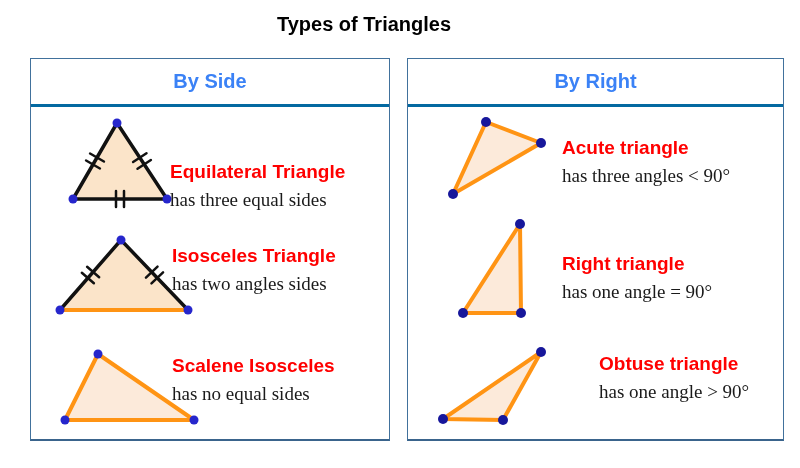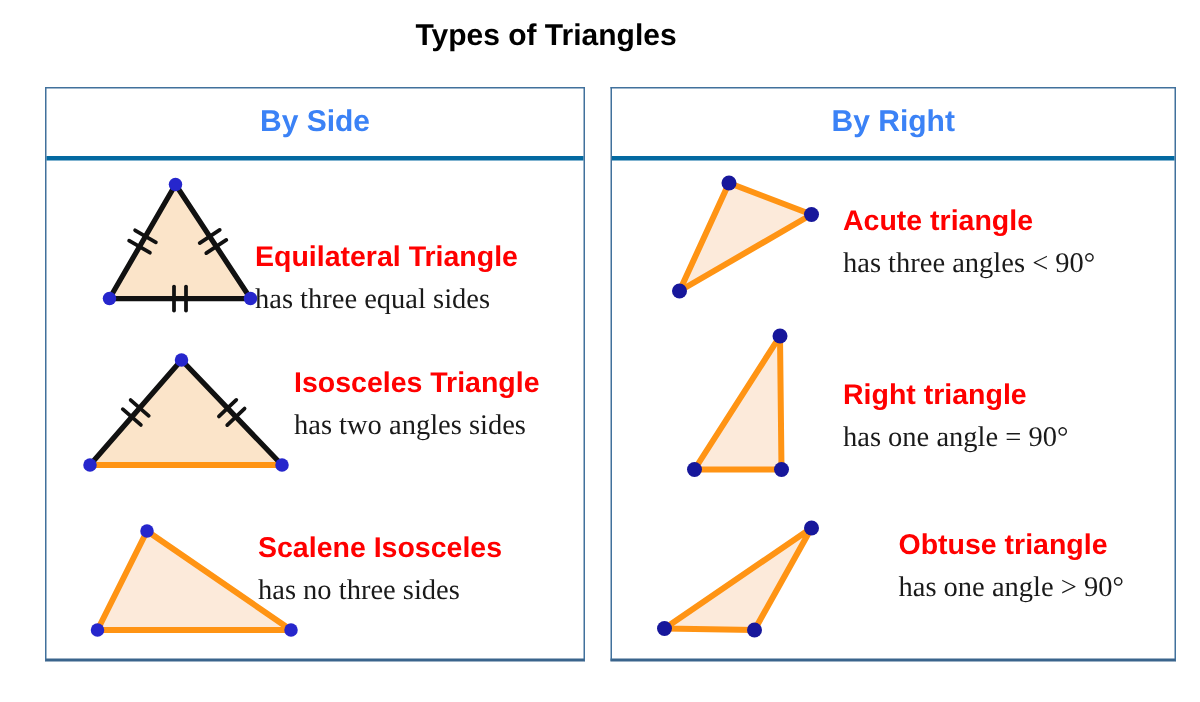--- a/index.html
+++ b/index.html
@@ -79,36 +79,36 @@
             <line x1="-4" y1="-8" x2="-4" y2="8"></line>
             <line x1="4" y1="-8" x2="4" y2="8"></line>
           </g>
       </g>
       <g fill="#2626cc">
         <circle cx="73" cy="12" r="4.5"></circle>
           <circle cx="12" cy="82" r="4.5"></circle>
           <circle cx="140" cy="82" r="4.5"></circle>
       </g>
     </svg>
-    <div class="row-text" style="left:141px; top:183px;margin-left:24px;">
+    <div class="row-text" style="left:141px; top:183px;">
       <div class="row-title">Isosceles Triangle</div>
       <div class="row-desc">has two angles sides</div>
     </div>
 
     <svg class="figure" style="left:19px; top:283px;" width="155" height="88" viewBox="0 0 155 88">
       <polygon points="48,12 15,78 144,78" fill="#fceada" stroke="#ff9414" stroke-width="4" stroke-linejoin="round"></polygon>
       <g fill="#2626cc">
         <circle cx="48" cy="12" r="4.5"></circle>
           <circle cx="15" cy="78" r="4.5"></circle>
           <circle cx="144" cy="78" r="4.5"></circle>
       </g>
     </svg>
     <div class="row-text" style="left:141px; top:293px;">
       <div class="row-title">Scalene Isosceles</div>
-      <div class="row-desc">has no three sides</div>
+      <div class="row-desc">has no equal sides</div>
     </div>
   </div>
 
   <div class="panel panel-right">
     <div class="panel-header">By Right</div>
 
     <svg class="figure" style="left:32px; top:51px;" width="115" height="95" viewBox="0 0 115 95">
       <polygon points="46,12 101,33 13,84" fill="#fceada" stroke="#ff9414" stroke-width="4" stroke-linejoin="round"></polygon>
       <g fill="#17179b">
         <circle cx="46" cy="12" r="5"></circle>

